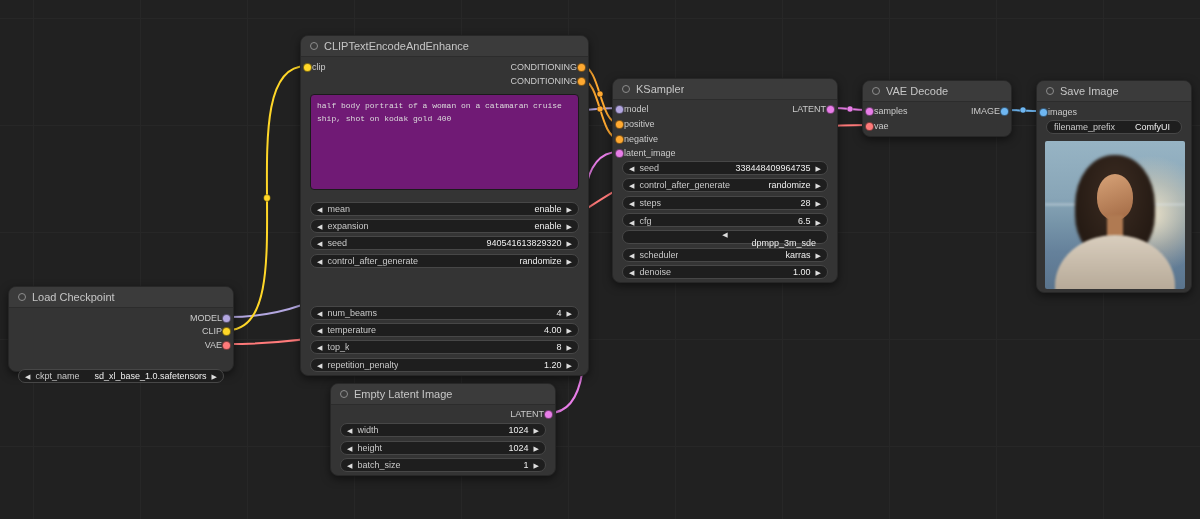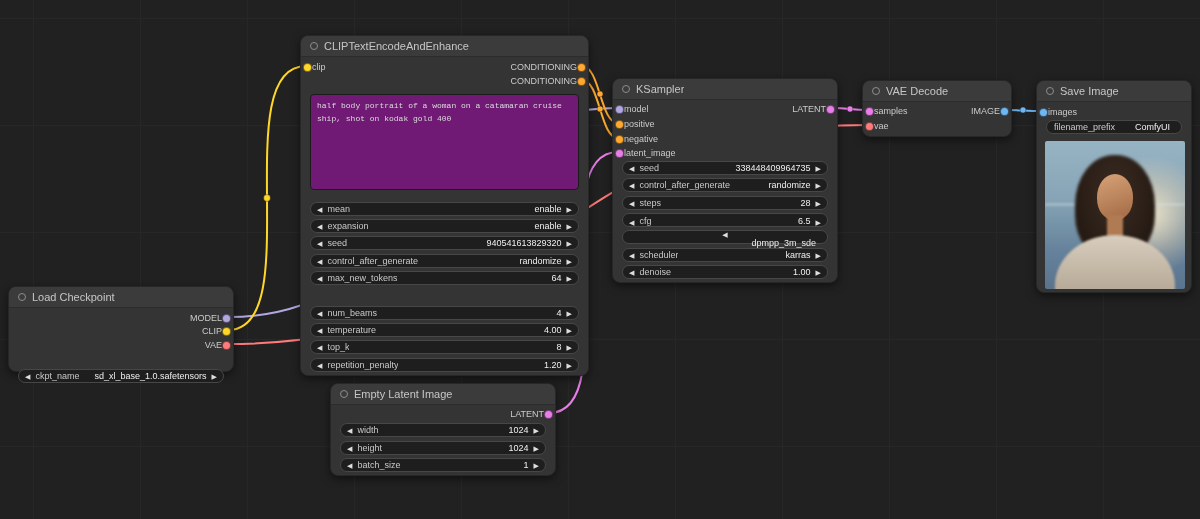--- a/index.html
+++ b/index.html
@@ -162,26 +162,20 @@
       <span class="wlabel">seed</span>
       <span class="wvalue">940541613829320</span>
       <span class="arrow">▶</span>
     </div>
     <div class="widget" style="top:218px;">
       <span class="arrow">◀</span>
       <span class="wlabel">control_after_generate</span>
       <span class="wvalue">randomize</span>
       <span class="arrow">▶</span>
     </div>
-    <div class="widget" style="top:235px;">
-      <span class="arrow">◀</span>
-      <span class="wlabel">max_new_tokens</span>
-      <span class="wvalue">64</span>
-      <span class="arrow">▶</span>
-    </div>
     <div class="widget" style="top:270px;">
       <span class="arrow">◀</span>
       <span class="wlabel">num_beams</span>
       <span class="wvalue">4</span>
       <span class="arrow">▶</span>
     </div>
     <div class="widget" style="top:287px;">
       <span class="arrow">◀</span>
       <span class="wlabel">temperature</span>
       <span class="wvalue">4.00</span>

